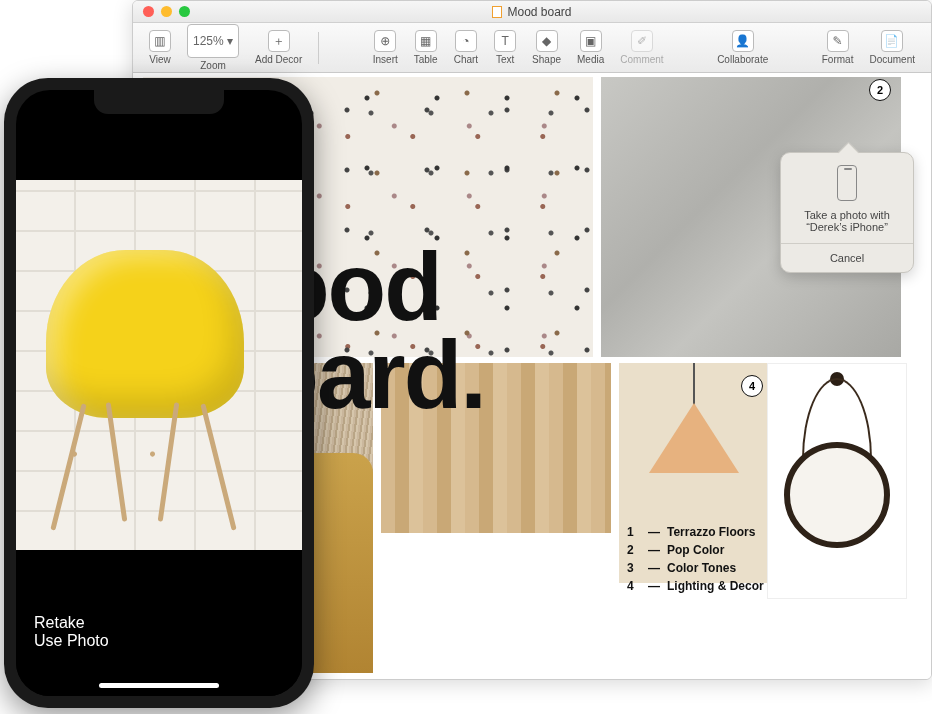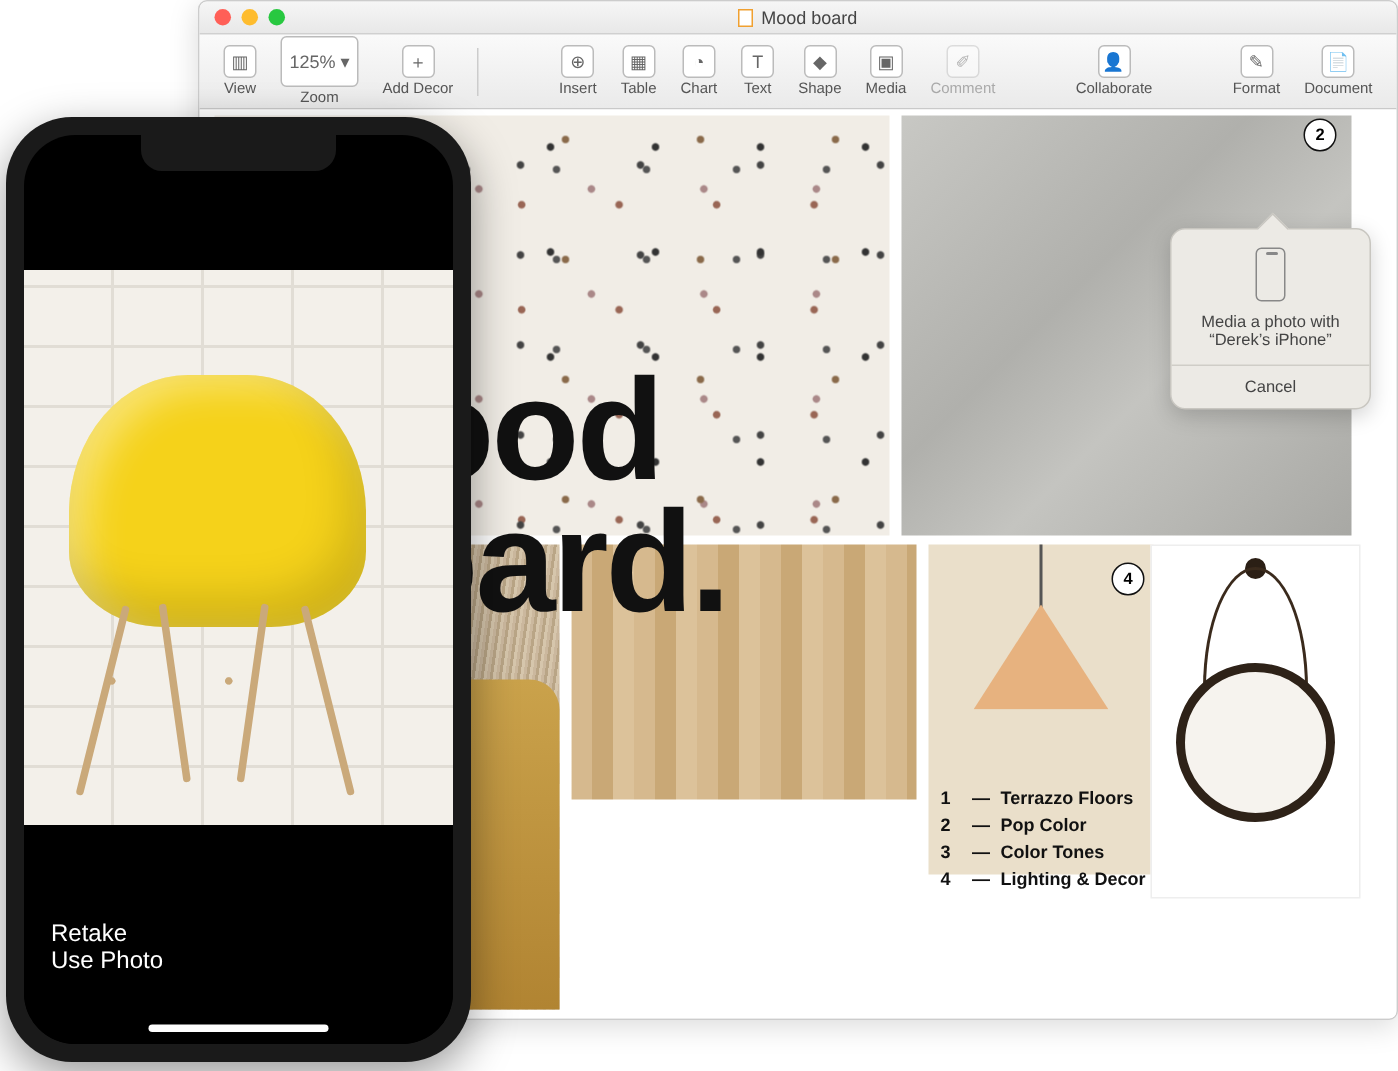--- a/index.html
+++ b/index.html
@@ -328,21 +328,21 @@
             <span>Lighting &amp; Decor</span>
           </div>
       </div>
     </div>
   </div>
 </div>
 
 <div class="popover">
   <div class="ph"></div>
   <div>
-    <span>Media a photo with</span><br><span>“Derek’s iPhone”</span>
+    <span>Take a photo with</span><br><span>“Derek’s iPhone”</span>
   </div>
   <div class="cancel">Cancel</div>
 </div>
 
 <div class="iphone">
   <div class="screen">
     <div class="notch"></div>
 
     <div class="cam-preview">
       <div class="bricks"></div>

